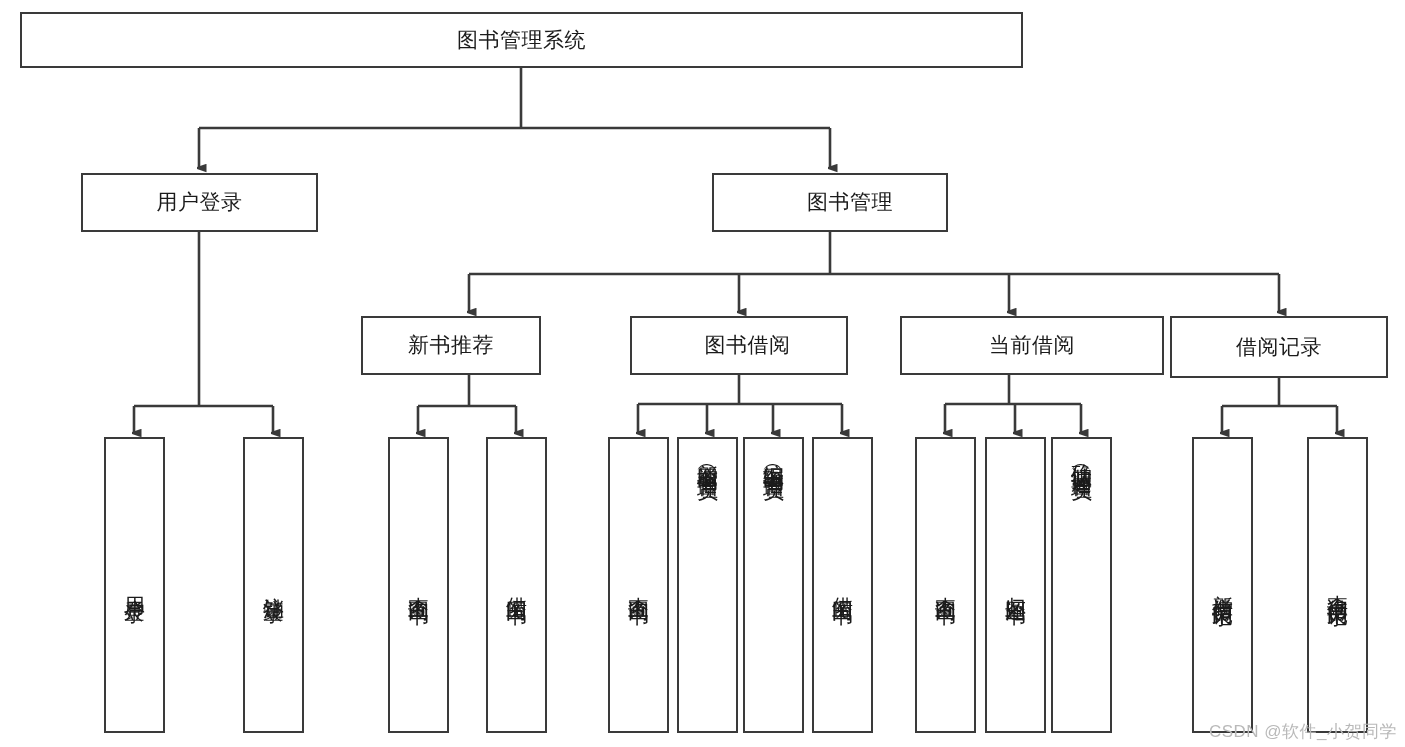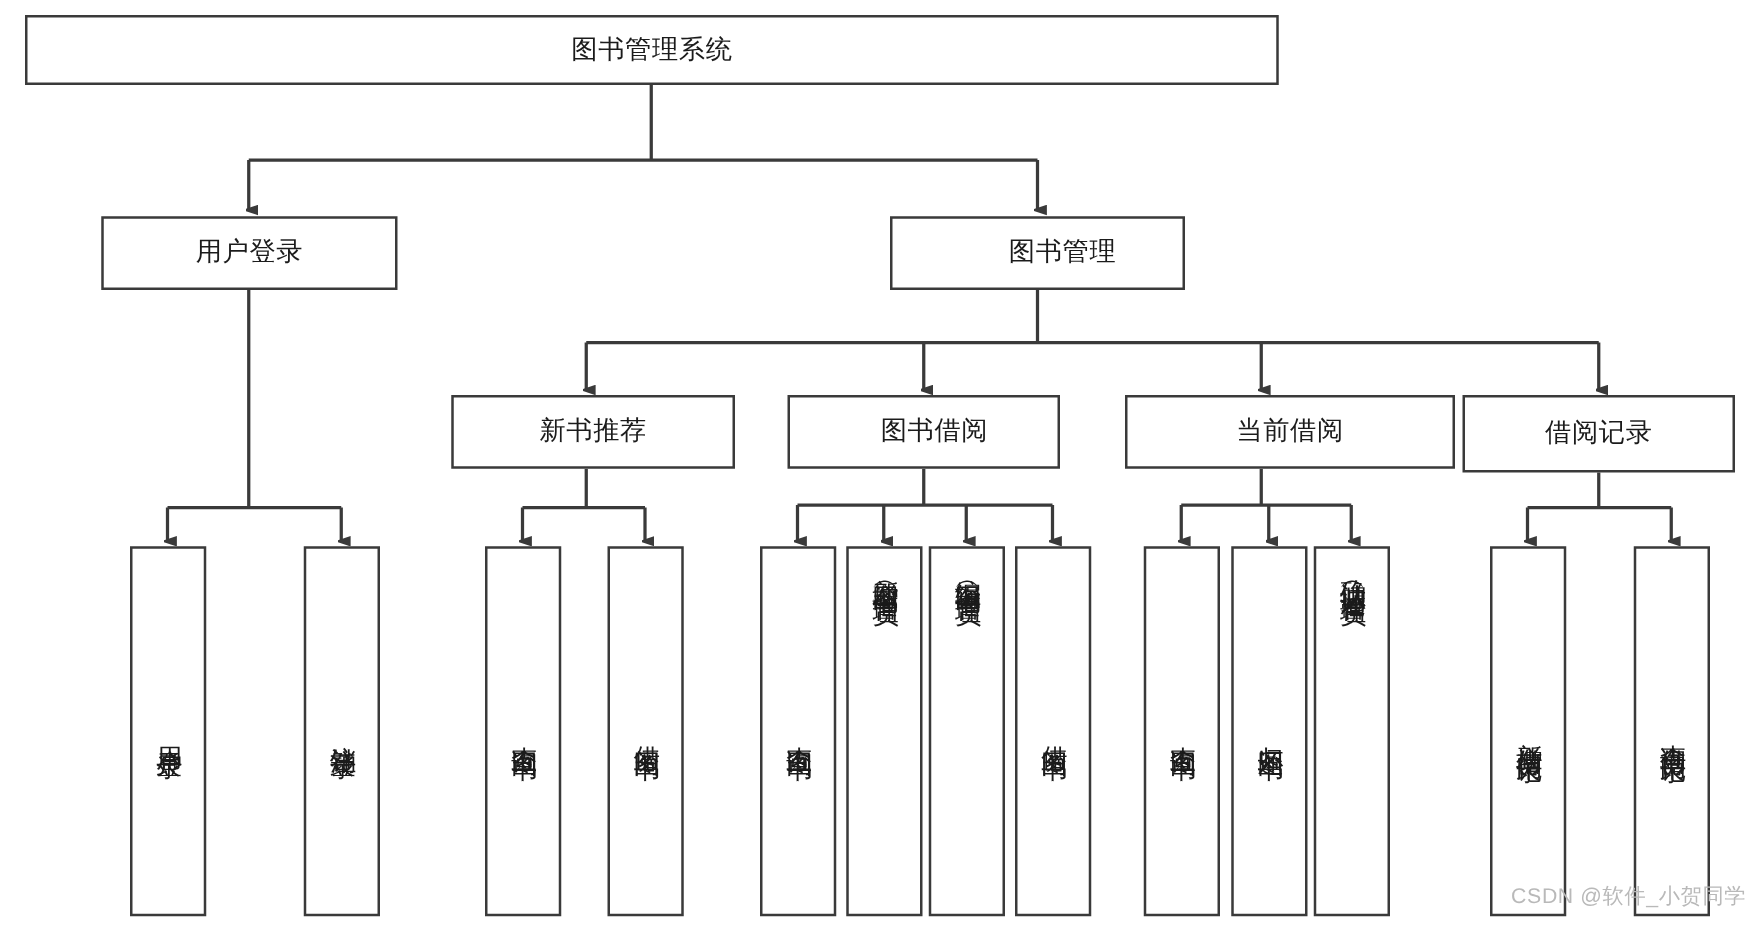--- a/index.html
+++ b/index.html
@@ -56,21 +56,21 @@
     letter-spacing: 2.5px;
     line-height: 1.05;
   }
   .v-node.v-center {
     align-items: center;
     padding-top: 0;
   }
   #watermark {
     position: absolute;
     right: 8px;
-    bottom: 19px;
+    bottom: 4px;
     font-size: 17px;
     color: #b9b9b9;
     letter-spacing: 0.5px;
     white-space: nowrap;
     pointer-events: none;
   }
 </style>
 </head>
 <body>
 
@@ -132,21 +132,21 @@
     <span class="node-label">图书管理系统</span>
   </div>
 
   <div class="node h-node" style="left:81px; top:173px; width:237px; height:59px;">
     <span class="node-label">用户登录</span>
   </div>
   <div class="node h-node" style="left:712px; top:173px; width:236px; height:59px;padding-left:40px;">
     <span class="node-label">图书管理</span>
   </div>
 
-  <div class="node h-node" style="left:361px; top:316px; width:227px; height:59px;">
+  <div class="node h-node" style="left:361px; top:316px; width:180px; height:59px;">
     <span class="node-label">新书推荐</span>
   </div>
   <div class="node h-node" style="left:630px; top:316px; width:218px; height:59px;padding-left:17px;">
     <span class="node-label">图书借阅</span>
   </div>
   <div class="node h-node" style="left:900px; top:316px; width:264px; height:59px;">
     <span class="node-label">当前借阅</span>
   </div>
   <div class="node h-node" style="left:1170px; top:316px; width:218px; height:62px;">
     <span class="node-label">借阅记录</span>

